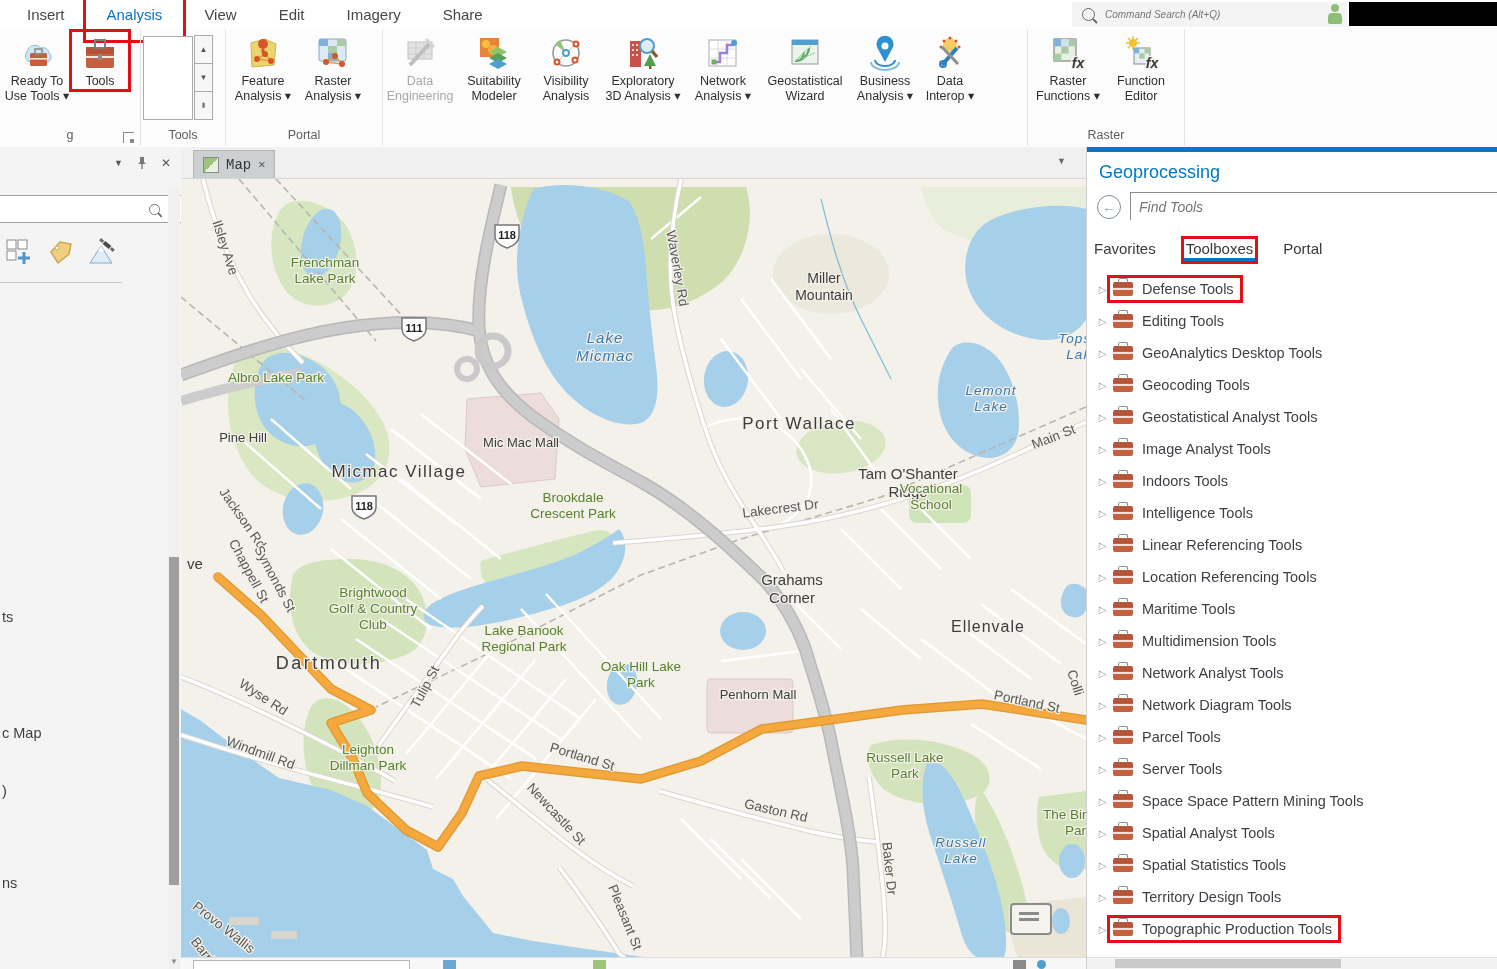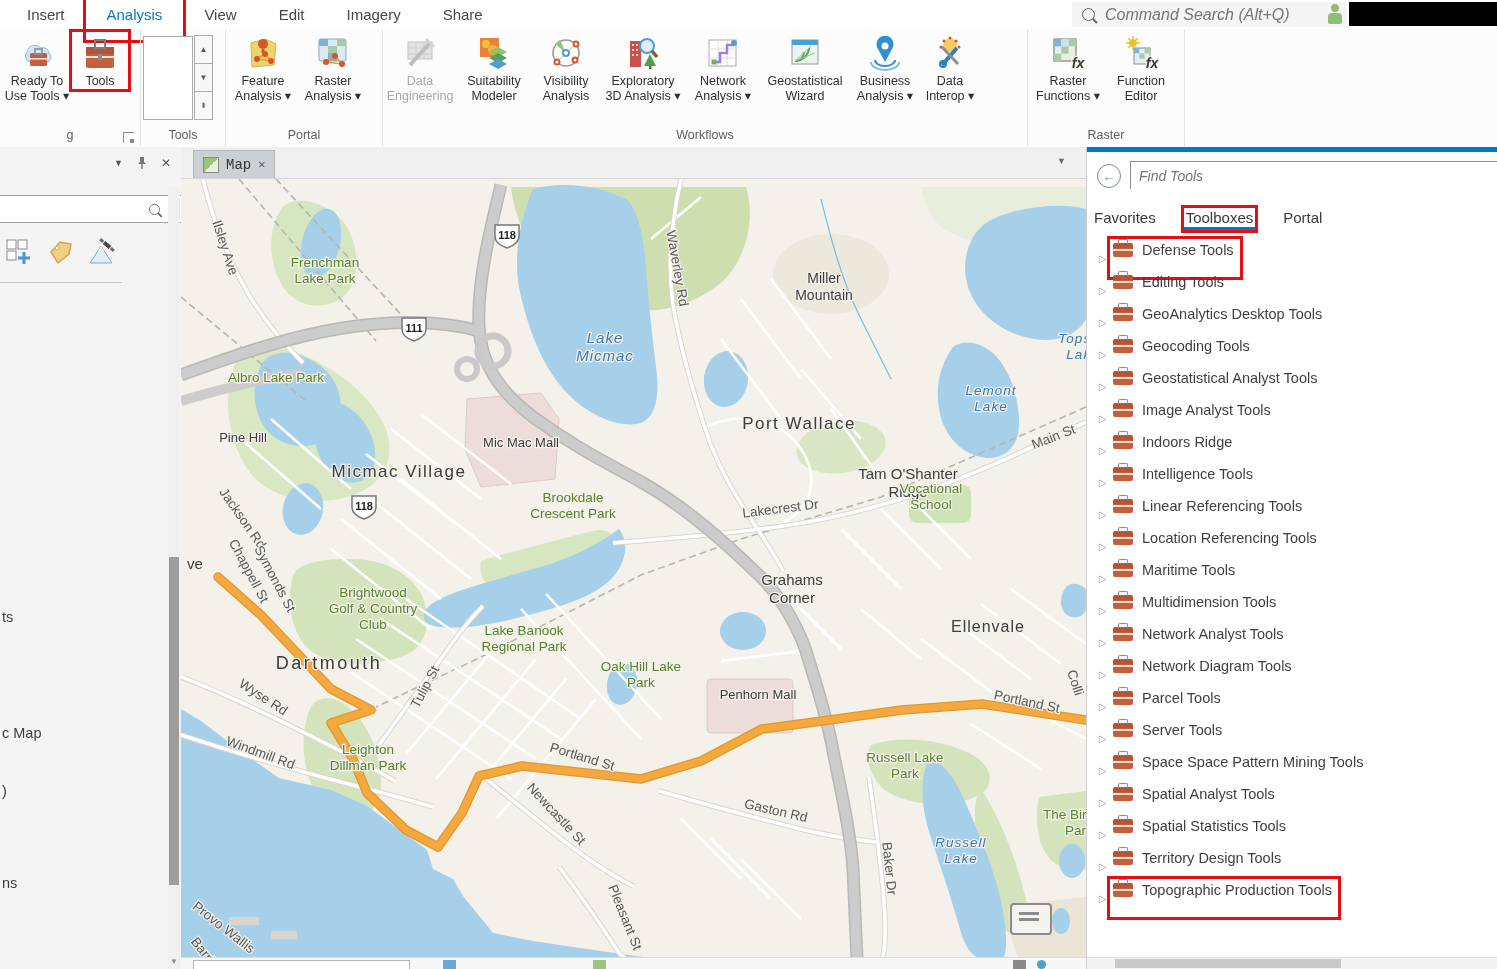--- a/index.html
+++ b/index.html
@@ -5,21 +5,21 @@
   html,body{margin:0;padding:0;}
   body{width:1497px;height:969px;position:relative;overflow:hidden;background:#fff;
        font-family:"Liberation Sans",sans-serif;-webkit-font-smoothing:antialiased;}
   
   #ribbon{position:absolute;top:0;left:0;width:1497px;height:147px;background:#fcfcfc;border-bottom:1px solid #d0d0d0;}
   #tabrow{height:29px;display:flex;align-items:center;padding-left:6px;background:#fff;}
   .tab{padding:12px 21px;font-size:15px;color:#474747;line-height:27px;cursor:default;white-space:nowrap;}
   .tab.active{color:#0c74c4;}
   .tab.highlight{box-shadow:0 0 0 3px #e50e14;}
   #cmdsearch{position:absolute;top:2px;right:150px;width:255px;height:25px;background:#f4f4f4;display:flex;align-items:center;gap:8px;padding:0 10px;}
-  #cmdsearch input{border:0;background:transparent;font-style:italic;color:#701a75;font-size:16px;width:210px;outline:none;font-family:"Liberation Sans",sans-serif;}
+  #cmdsearch input{border:0;background:transparent;font-style:italic;color:#701a75;font-size:10px;width:210px;outline:none;font-family:"Liberation Sans",sans-serif;}
   .mag{width:11px;height:11px;border:1.7px solid #666;border-radius:50%;position:relative;flex:0 0 auto;}
   .mag::after{content:"";position:absolute;width:6px;height:1.7px;background:#666;transform:rotate(45deg);left:9px;top:11px;}
   #userchip{position:absolute;top:2px;right:0;display:flex;align-items:center;gap:6px;}
   .person{width:16px;height:22px;position:relative;}
   .person::before{content:"";position:absolute;left:4px;top:1px;width:8px;height:8px;border-radius:50%;background:#8fbf77;}
   .person::after{content:"";position:absolute;left:1px;top:10px;width:14px;height:11px;border-radius:4px 4px 2px 2px;background:#8fbf77;}
   .redact{width:148px;height:24px;background:#000;}
   #ribbonbody{display:flex;align-items:stretch;height:117px;}
   .rgroup{display:flex;flex-direction:column;border-right:1px solid #e3e3e3;padding:0 2px;}
   .rbuttons{flex:1;display:flex;align-items:flex-start;padding-top:3px;}
@@ -76,21 +76,21 @@
   #gp-back{position:absolute;left:10px;top:12px;width:22px;height:22px;border:1.5px solid #7a8a99;border-radius:50%;color:#7a8a99;font-size:13px;display:flex;align-items:center;justify-content:center;}
   #gp-find{position:absolute;left:43px;top:9px;width:372px;height:26px;border:1px solid #8c8c8c;background:#fff;}
   #gp-find input{width:96%;height:100%;border:0;outline:none;font-style:italic;font-size:14px;color:#0f172a;padding-left:8px;font-family:"Liberation Sans",sans-serif;}
   #gp-tabs{display:flex;gap:26px;padding:10px 0 6px 5px;}
   .gp-tab{font-size:15px;color:#3a3a3a;position:relative;padding:1px 2px;}
   .gp-tab.active{border-bottom:3px solid #0079c1;}
   .gp-tab.highlight{box-shadow:0 0 0 3px #e50e14;}
   #gp-list{margin-top:6px;}
   .gp-row{height:32px;display:flex;align-items:center;padding-left:8px;}
   .expander{width:15px;font-size:10px;color:#969696;flex:0 0 auto;text-align:center;}
-  .hlwrap{display:inline-flex;align-items:center;gap:9px;padding:3px 6px 19px 3px;}
+  .hlwrap{display:inline-flex;align-items:center;gap:9px;padding:3px 6px 3px 3px;}
   .hlwrap.highlight{box-shadow:0 0 0 3px #e50e14;}
   .tbx{width:20px;height:14px;background:linear-gradient(#b35338 0 5px,#c5603f 5px);border-radius:2px;position:relative;flex:0 0 auto;}
   .tbx::before{content:"";position:absolute;left:5px;top:-4px;width:8px;height:4px;border:1.7px solid #8d8d8d;border-bottom:none;border-radius:2px 2px 0 0;}
   .tbx::after{content:"";position:absolute;left:0;top:6px;width:100%;height:1.7px;background:rgba(255,255,255,.8);}
   .gp-label{font-size:14.5px;color:#3e3e44;white-space:nowrap;}
   #gp-hscroll{position:absolute;left:0;bottom:0;width:411px;height:11px;background:#f2f2f2;border-top:1px solid #e0e0e0;}
   #gp-hthumb{position:absolute;left:28px;top:1px;width:226px;height:9px;background:#c9c9c9;}
 </style>
 </head>
 <body>
@@ -311,21 +311,20 @@
                 </g>
                 <path d="M10 30 L25 13" stroke="#2f7fc0" stroke-width="4"></path>
                 <path d="M10 12 L26 29" stroke="#8f8f8f" stroke-width="3"></path>
                 <circle cx="11" cy="29" r="3" fill="none" stroke="#2f7fc0" stroke-width="2"></circle>
               </svg>
           </span>
           <span class="l">Data</span>
           <span class="l">Interop ▾</span>
         </div>
       </div>
-      <div class="rglabel"><span>Workflows</span></div>
     </div>
 
     <div class="rgroup" style="width:152px">
       <div class="rbuttons">
         <div class="rbtn" style="width:76px">
           <span class="ric">
             <svg width="36" height="38">
                 <rect x="4" y="4" width="22" height="22" fill="#e8f0e4" stroke="#6a6a6a"></rect>
                 <rect x="4" y="4" width="7.3" height="7.3" fill="#7fb2d9"></rect>
                 <rect x="11.3" y="11.3" width="7.3" height="7.3" fill="#a8cba3"></rect>
@@ -582,20 +581,21 @@
     <span id="scalebox"></span>
     <span class="st-sq" style="left:262px;background:#6ba7d4"></span>
     <span class="st-sq" style="left:412px;background:#9cc47a"></span>
     <span class="st-sq" style="right:60px;background:#8a8a8a"></span>
     <span class="st-sq" style="right:40px;width:9px;border-radius:50%;background:#4d9fd0"></span>
   </div>
 </div>
 
 <div id="gp">
   <div id="gp-topbar"></div>
+  <div id="gp-title">Geoprocessing</div>
   <div id="gp-searchrow">
     <div id="gp-back">←</div>
     <div id="gp-find">
       <input placeholder="Find Tools" style="">
     </div>
   </div>
   <div id="gp-tabs">
 
   <span class="gp-tab">Favorites</span>
       <span class="gp-tab active highlight">Toolboxes</span>
@@ -642,21 +642,21 @@
         <span class="expander">▷</span>
         <span class="hlwrap">
           <span class="tbx"></span>
           <span class="gp-label">Image Analyst Tools</span>
         </span>
       </div>
       <div class="gp-row">
         <span class="expander">▷</span>
         <span class="hlwrap">
           <span class="tbx"></span>
-          <span class="gp-label">Indoors Ridge</span>
+          <span class="gp-label">Indoors Tools</span>
         </span>
       </div>
       <div class="gp-row">
         <span class="expander">▷</span>
         <span class="hlwrap">
           <span class="tbx"></span>
           <span class="gp-label">Intelligence Tools</span>
         </span>
       </div>
       <div class="gp-row">

